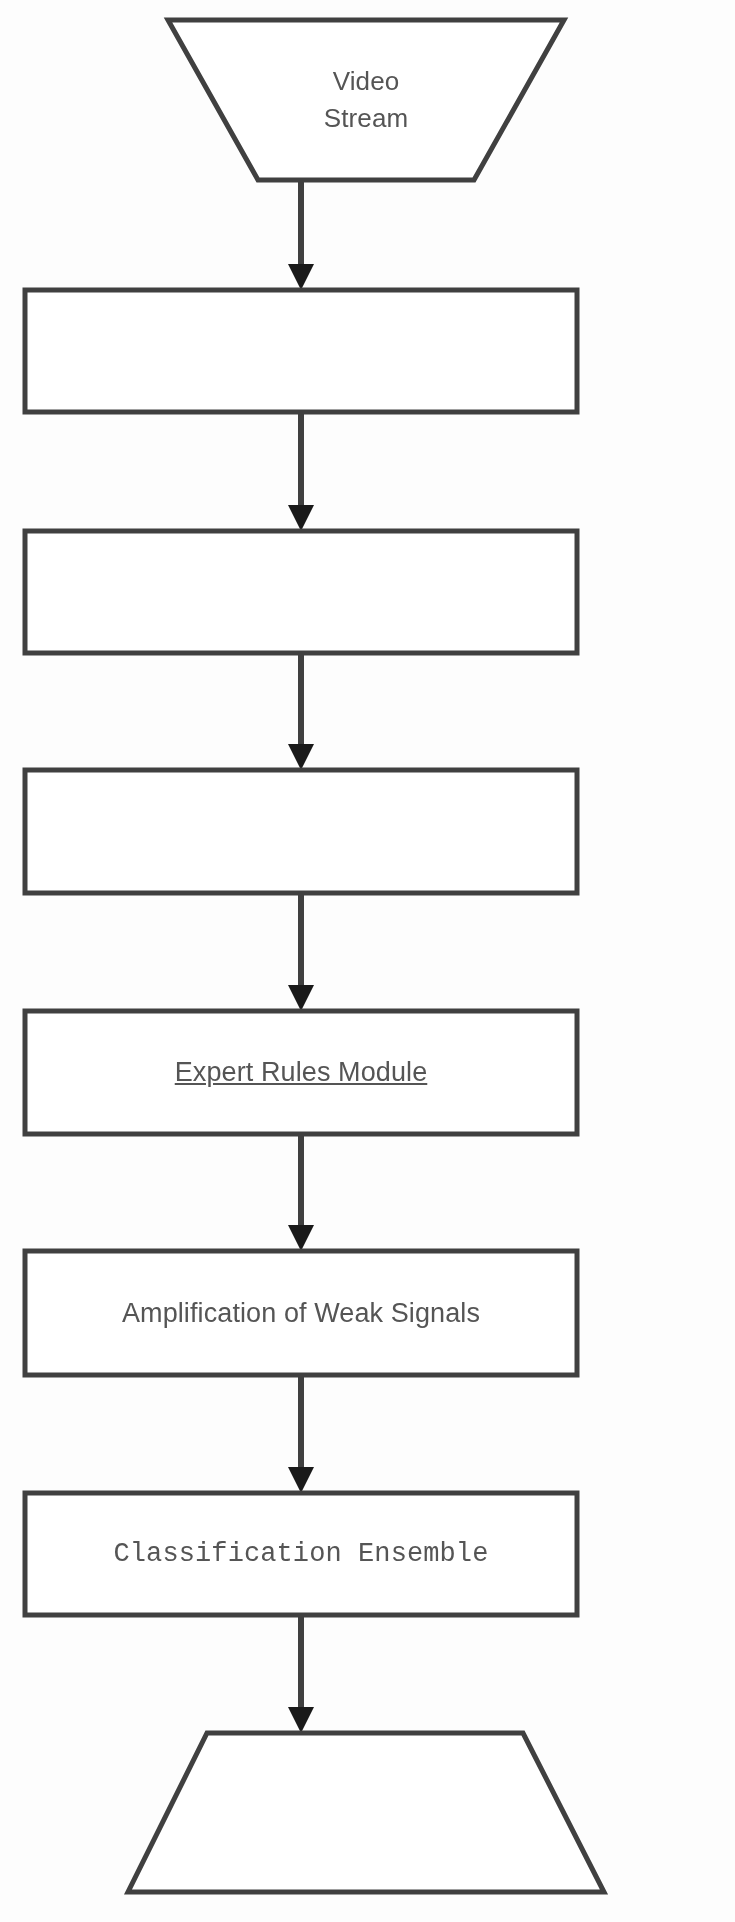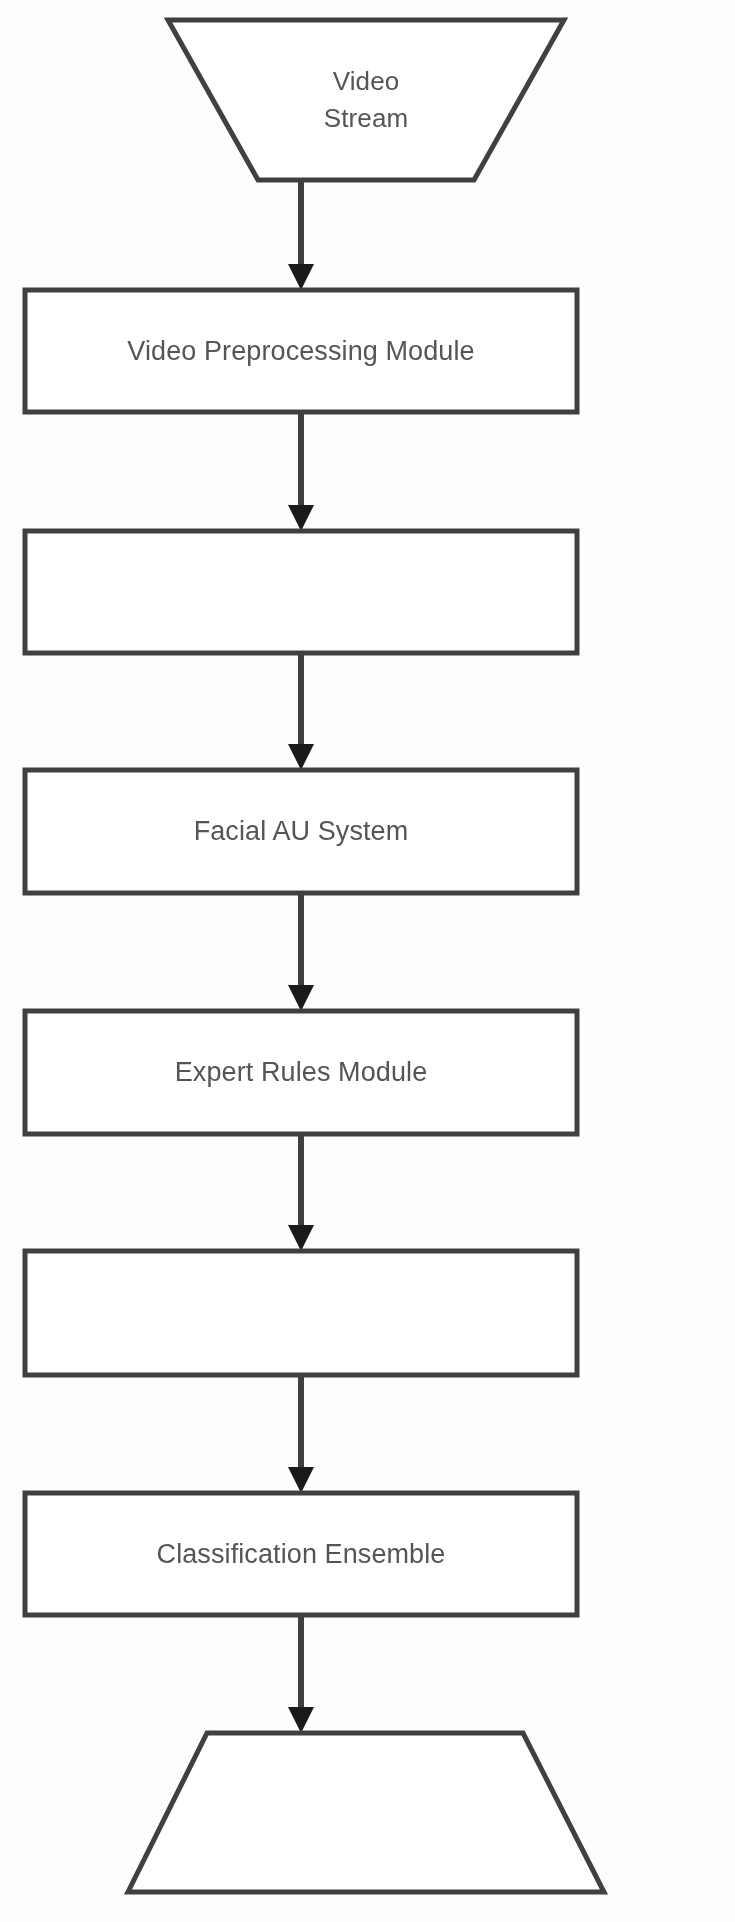--- a/index.html
+++ b/index.html
@@ -106,24 +106,23 @@
 
       <rect x="25" y="1493" width="552" height="122" fill="#ffffff" stroke="#404040" stroke-width="5"></rect>
 
       <polygon points="207,1733 523,1733 604,1892 128,1892" fill="#ffffff" stroke="#404040" stroke-width="5" stroke-linejoin="miter"></polygon>
     </g>
   </svg>
 
   <div class="node-label terminator-label" style="left:258px; top:24px; width:216px; height:152px;">Video
 Stream</div>
 
-  <div class="node-label" style="left:25px; top:290px; width:552px; height:122px;">Video Preprocessing Module</div>
 
 
-  <div class="node-label" style="left:25px; top:770px; width:552px; height:123px;">Facial AU System</div>
 
-  <div class="node-label" style="left:25px; top:1011px; width:552px; height:123px;">Expert Rules Module</div>
+  <div class="node-label" style="left:25px; top:1011px; width:552px; height:123px;text-decoration:underline;">Expert Rules Module</div>
 
+  <div class="node-label" style="left:25px; top:1251px; width:552px; height:124px;">Amplification of Weak Signals</div>
 
-  <div class="node-label" style="left:25px; top:1493px; width:552px; height:122px;">Classification Ensemble</div>
+  <div class="node-label" style="left:25px; top:1493px; width:552px; height:122px;font-family:Liberation Mono, monospace;">Classification Ensemble</div>
 
 
 </div>
 
 </body></html>

